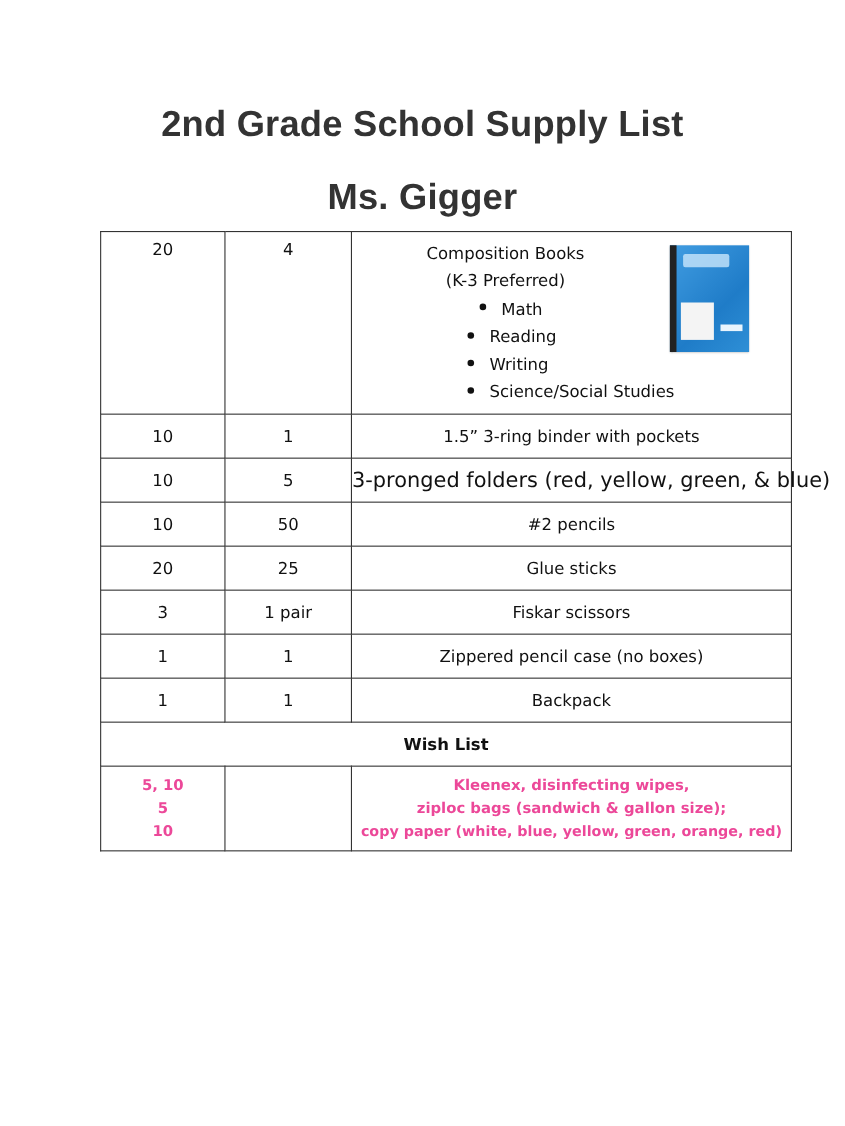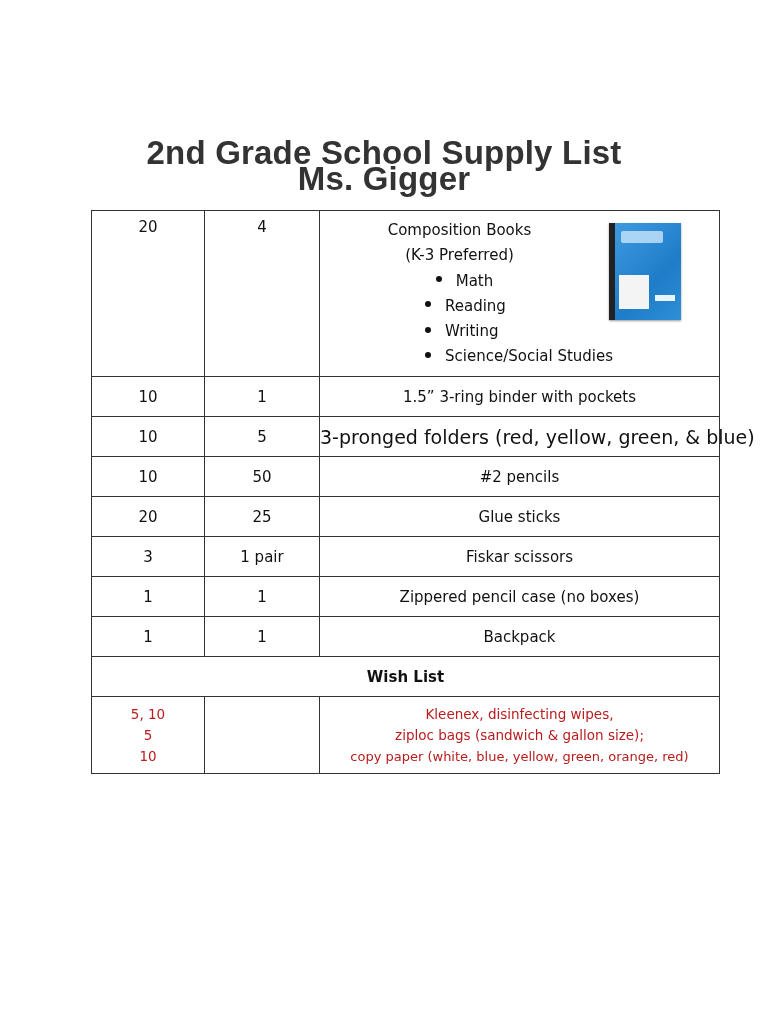--- a/index.html
+++ b/index.html
@@ -2,21 +2,21 @@
 <html><head>
 <meta charset="utf-8">
 <style>
   html, body { margin:0; padding:0; background:#ffffff; }
   body { width:768px; height:1024px; position:relative; overflow:hidden; color:#111; }
   .title {
     position:absolute; left:0; width:768px; text-align:center;
     font-family:"Liberation Sans", sans-serif; font-weight:bold; color:#333;
     font-size:33px; letter-spacing:0.2px;
   }
-  #t1 { top:94px;margin-top:40px; }
+  #t1 { top:94px; }
   #t2 { top:160px; }
   table {
     position:absolute; left:91px; top:210px; width:629px;
     border-collapse:collapse; table-layout:fixed;
     font-family:"DejaVu Sans", sans-serif; font-size:15px;
   }
   td, th { border:1.3px solid #333; text-align:center; padding:0; }
   th { font-weight:bold; height:39px; }
   td { height:39px; }
   .c1 { width:113px; }
@@ -30,21 +30,21 @@
   .bullet { display:inline-block; width:6px; height:6px; border-radius:50%; background:#111; margin-right:14px; vertical-align:middle; position:relative; top:-2px; }
   .num-top { vertical-align:top; padding-top:7px; }
   .book {
     position:absolute; left:289px; top:12px; width:72px; height:97px;
     background:linear-gradient(135deg,#3f9be0,#1f7cc8 60%,#2e8fd6);
     border-left:6px solid #222; box-sizing:border-box; box-shadow:0 1px 2px #999;
   }
   .book .bt { position:absolute; top:8px; left:6px; width:42px; height:12px; background:#c9e6fb; border-radius:2px; opacity:0.8; }
   .book .pg { position:absolute; top:52px; left:4px; width:30px; height:34px; background:#f4f4f4; }
   .book .lbl { position:absolute; top:72px; right:6px; width:20px; height:6px; background:#e8f4fd; }
-  .wish td { font-size:13.5px; line-height:21px; font-weight:normal; color:#b91c1c; height:76px; }
+  .wish td { font-size:13.5px; line-height:21px; font-weight:bold; color:#ec4899; height:76px; }
   .wish .line { display:block; }
 </style>
 </head>
 <body>
 
 <div class="title" id="t1">2nd Grade School Supply List</div>
 <div class="title" id="t2">Ms. Gigger</div>
 
 <table>
   <colgroup>

